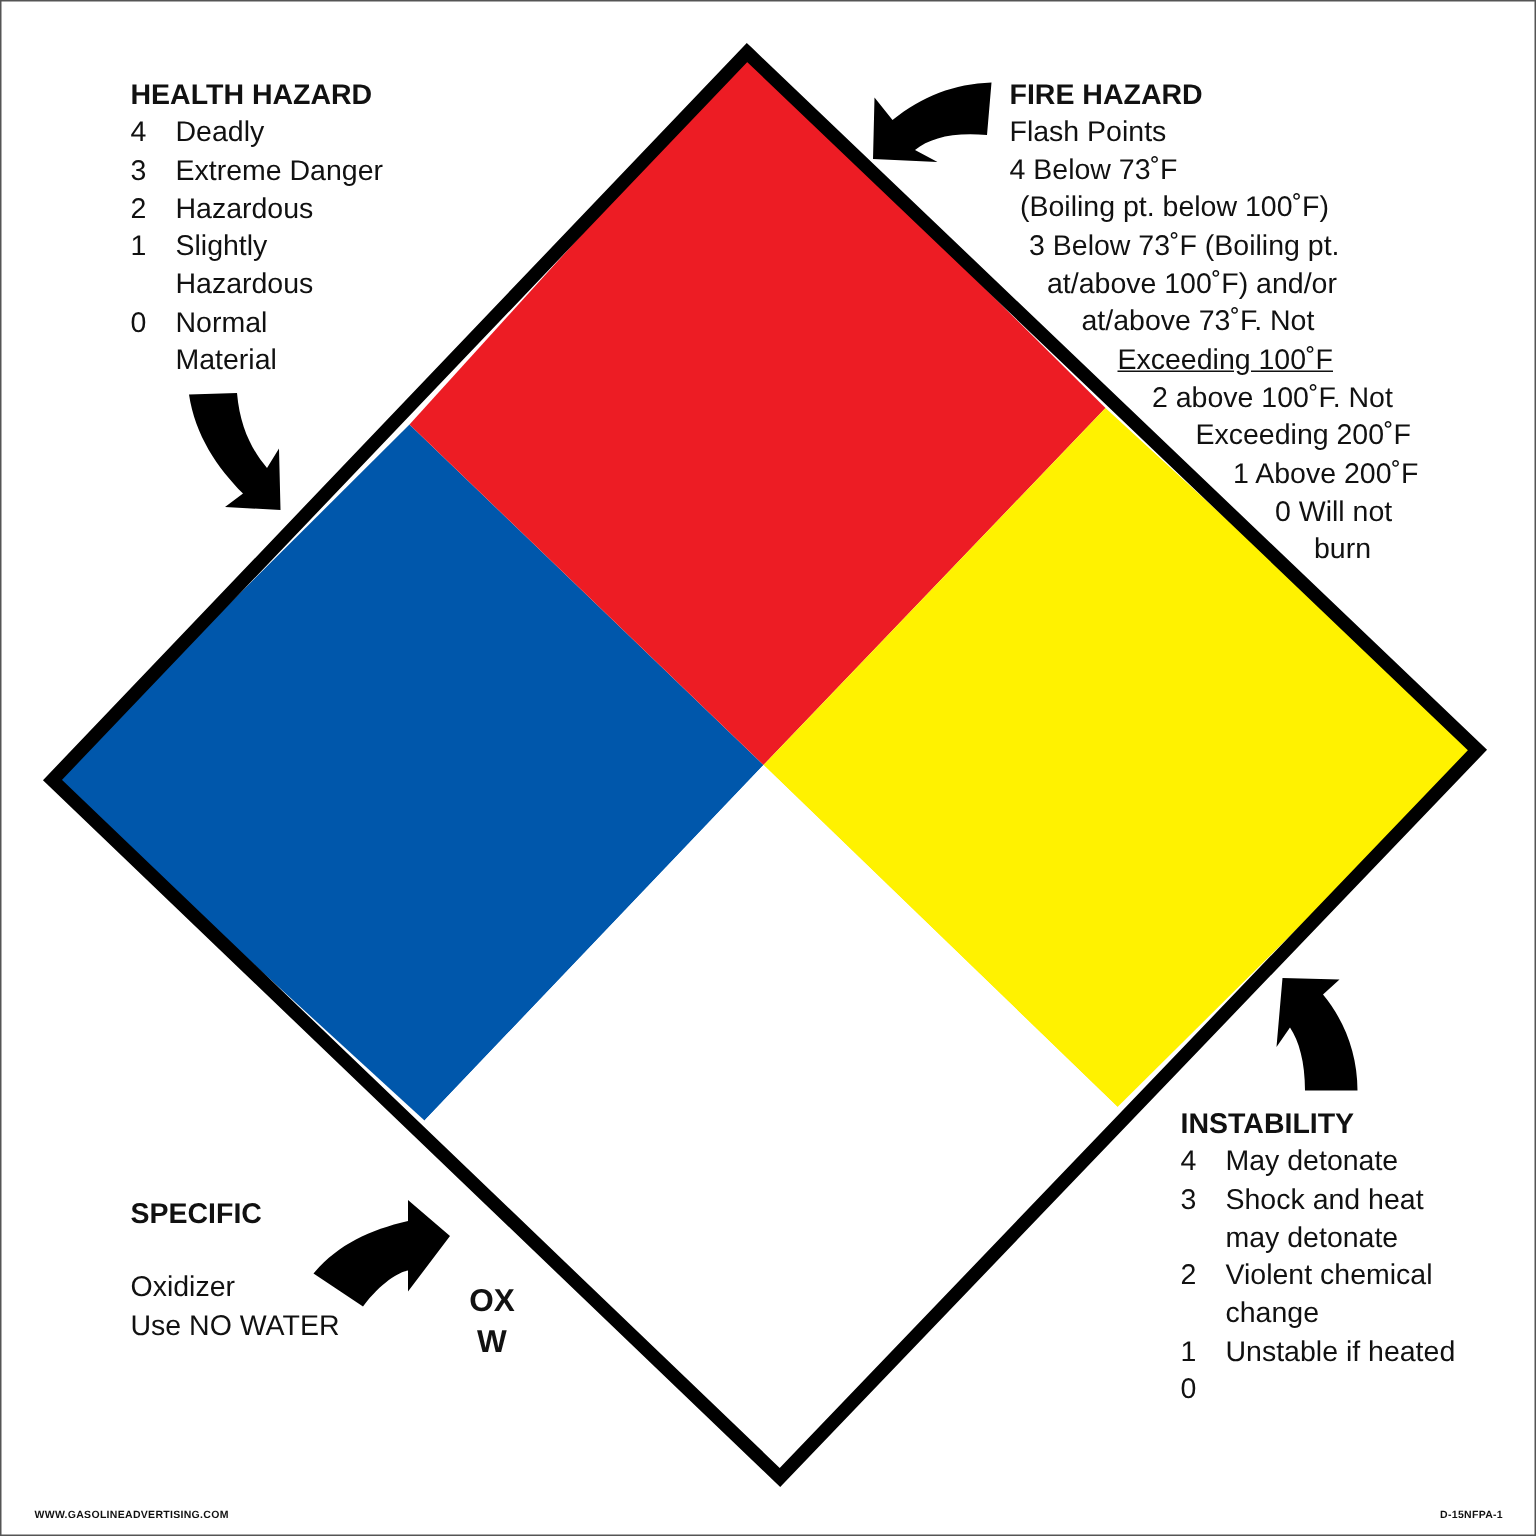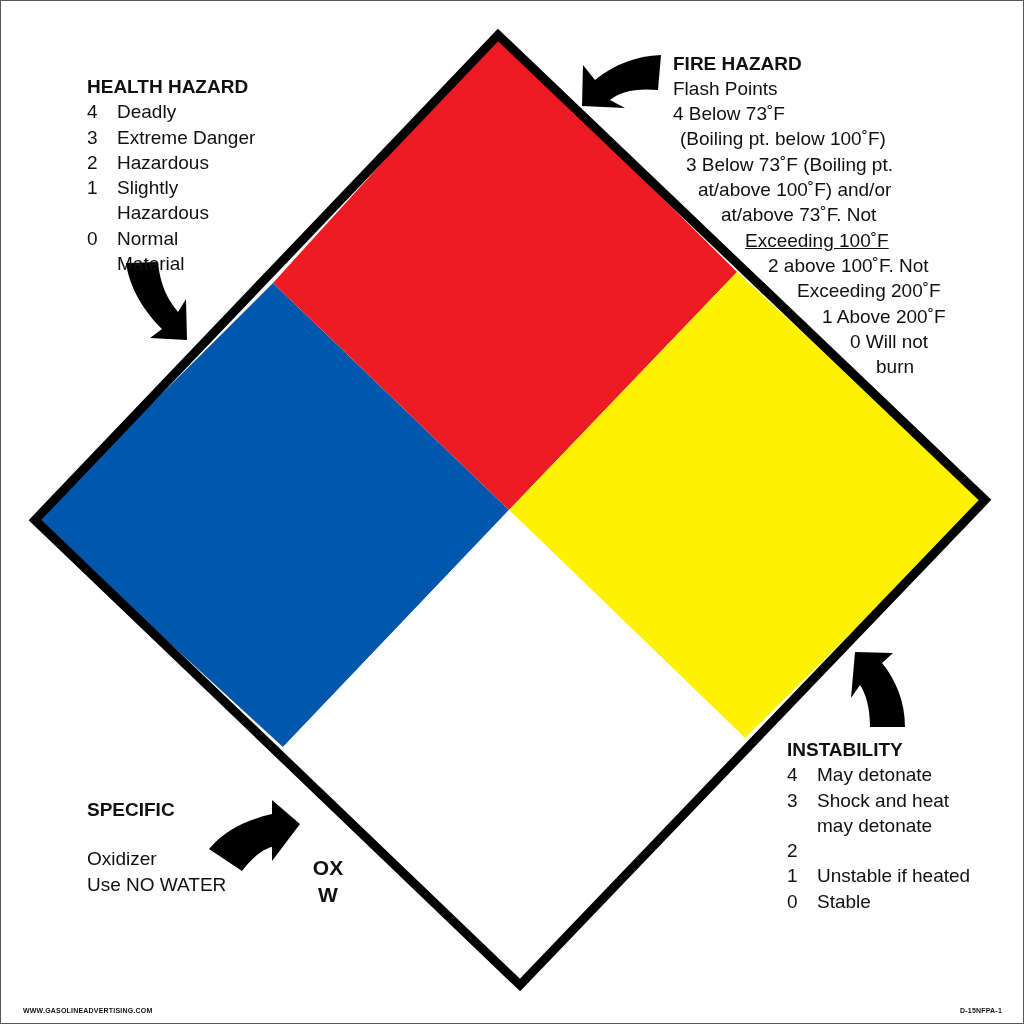--- a/index.html
+++ b/index.html
@@ -37,21 +37,21 @@
 
   <path d="M126,263 L158,262 C160,285 168,300 178,312 L186,299 L187,340 L150,338 L162,329 C145,312 130,290 126,263 Z" fill="#000"></path>
 
   <path d="M661,55 L658,90 C635,88 620,92 610,100 L625,108 L582,106 L583,65 L595,80 C615,64 636,56 661,55 Z" fill="#000"></path>
 
   <path d="M905,727 L870,727 C870,708 866,694 860,685 L851,698 L855,652 L893,653 L882,663 C896,680 905,702 905,727 Z" fill="#000"></path>
 
   <path d="M209,849 L242,871 C254,855 266,848 272,847 L272,861 L300,824 L272,800 L272,814 C246,820 225,830 209,849 Z" fill="#000"></path>
 </svg>
 
-<div class="block" style="left:87px; top:51px; width:200px;margin-top:23px;">
+<div class="block" style="left:87px; top:51px; width:200px;">
   <div class="title">HEALTH HAZARD</div>
   <div class="row">
     <span class="num">4</span>
     <span class="txt">Deadly</span>
   </div>
   <div class="row">
     <span class="num">3</span>
     <span class="txt">Extreme Danger</span>
   </div>
   <div class="row">
@@ -98,28 +98,31 @@
   </div>
   <div class="row">
     <span class="num">3</span>
     <span class="txt">
       <span>Shock and heat</span><br>
       <span>may detonate</span>
     </span>
   </div>
   <div class="row">
     <span class="num">2</span>
+    <span class="txt">
+      <span>Violent chemical</span><br>
+      <span>change</span>
+    </span>
   </div>
   <div class="row">
     <span class="num">1</span>
     <span class="txt">Unstable if heated</span>
   </div>
   <div class="row">
     <span class="num">0</span>
-    <span class="txt">Stable</span>
   </div>
 </div>
 
 <div class="block" style="left:87px; top:797px; width:200px;">
   <div class="title">SPECIFIC</div>
   <div style="height:24px;"></div>
   <div>Oxidizer</div>
   <div>Use NO WATER</div>
 </div>
 

